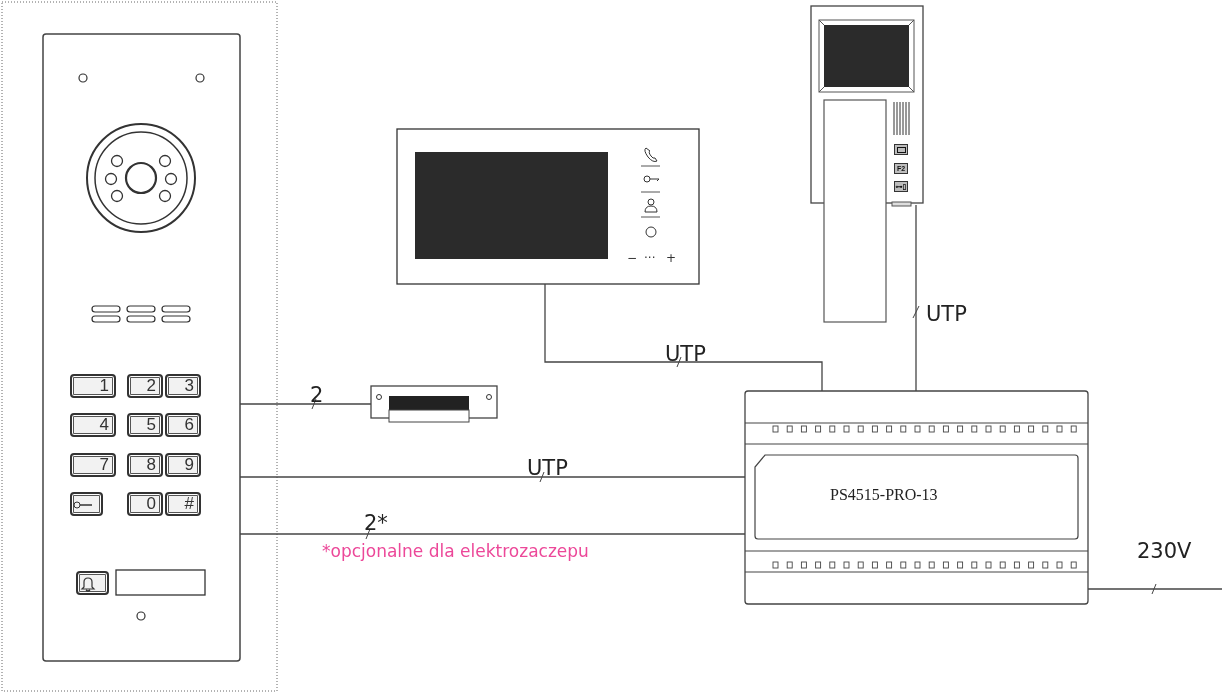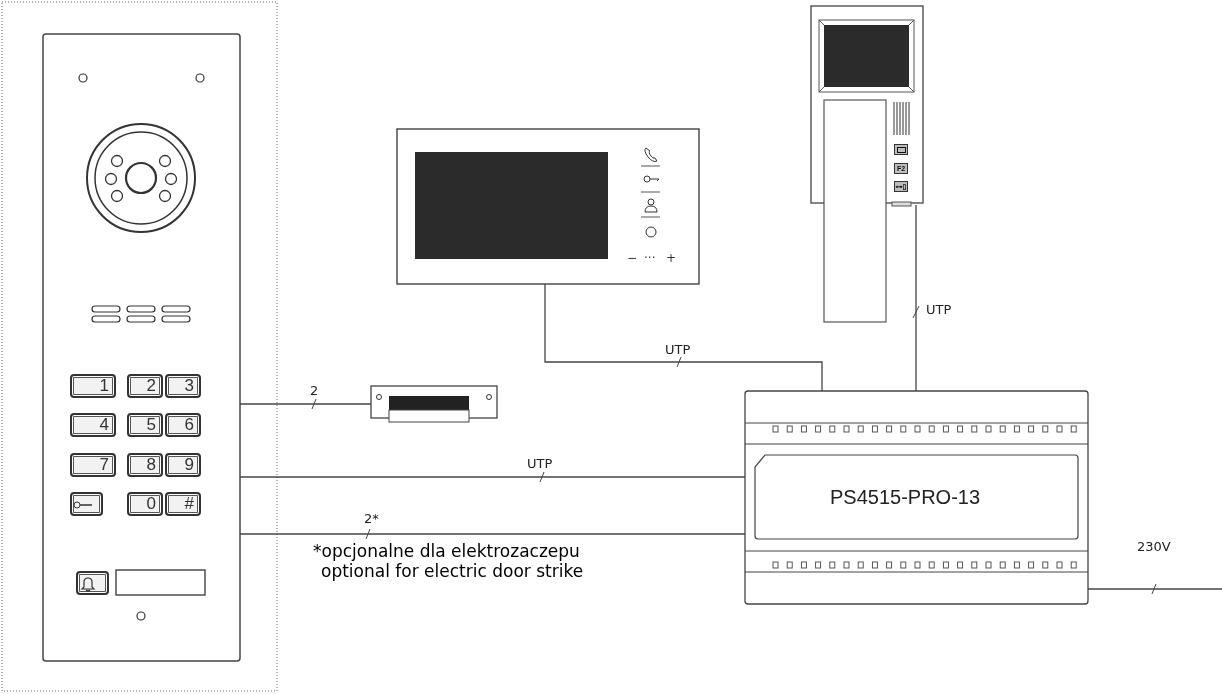--- a/index.html
+++ b/index.html
@@ -1,21 +1,21 @@
 <!DOCTYPE html>
 <html><head>
 <meta charset="utf-8">
 <style>
   html, body { margin: 0; padding: 0; background: #ffffff; }
   body { width: 1222px; height: 694px; position: relative; overflow: hidden; font-family: "DejaVu Sans", sans-serif; }
   svg { position: absolute; left: 0; top: 0; }
   .lbl { position: absolute; font-family: "DejaVu Sans", sans-serif; color: #222; white-space: nowrap; }
-  .wire-lbl { font-size: 13px; }
-  .note { font-size: 17px; line-height: 20px; color: #000000; }
-  .model { position: absolute; font-family: Liberation Sans, sans-serif; font-size: 20px; color: #222; }
+  .wire-lbl { font-size: 21px; }
+  .note { font-size: 17px; line-height: 20px; color: #ec4899; margin-left: 9px; }
+  .model { position: absolute; font-family: Liberation Serif, serif; font-size: 16px; color: #222; }
   .key { position: absolute; width: 36px; height: 24px; box-sizing: border-box; border: 2px solid #333; border-radius: 4px; background: #f2f2f2; box-shadow: inset 0 0 0 1px #fff, inset 0 0 0 2px #555; font-family: "Liberation Sans", sans-serif; font-size: 17px; color: #333; text-align: right; padding-right: 5px; line-height: 20px; }
   .hs-btn { position: absolute; width: 14px; height: 11px; box-sizing: border-box; border: 1px solid #333; background: #bdbdbd; font-family: "Liberation Sans", sans-serif; font-size: 7px; font-weight: bold; text-align: center; line-height: 9px; color: #111; }
   .mon-ctl { position: absolute; font-family: "DejaVu Sans", sans-serif; color: #333; font-size: 12px; }
 </style>
 </head>
 <body>
 
 <svg width="1222" height="694" viewBox="0 0 1222 694" xmlns="http://www.w3.org/2000/svg">
 
   <rect x="2" y="2" width="275" height="689" fill="none" stroke="#666" stroke-width="1" stroke-dasharray="1,2"></rect>
@@ -205,14 +205,13 @@
 
 <span class="lbl wire-lbl" style="left:310px;top:383px;">2</span>
 <span class="lbl wire-lbl" style="left:527px;top:456px;">UTP</span>
 <span class="lbl wire-lbl" style="left:364px;top:511px;">2*</span>
 <span class="lbl wire-lbl" style="left:665px;top:342px;">UTP</span>
 <span class="lbl wire-lbl" style="left:926px;top:302px;">UTP</span>
 <span class="lbl wire-lbl" style="left:1137px;top:539px;">230V</span>
 
 <div class="lbl note" style="left:313px;top:541px;">
   <div>*opcjonalne dla elektrozaczepu</div>
-  <div style="padding-left:8px;">optional for electric door strike</div>
 </div>
 
 </body></html>

